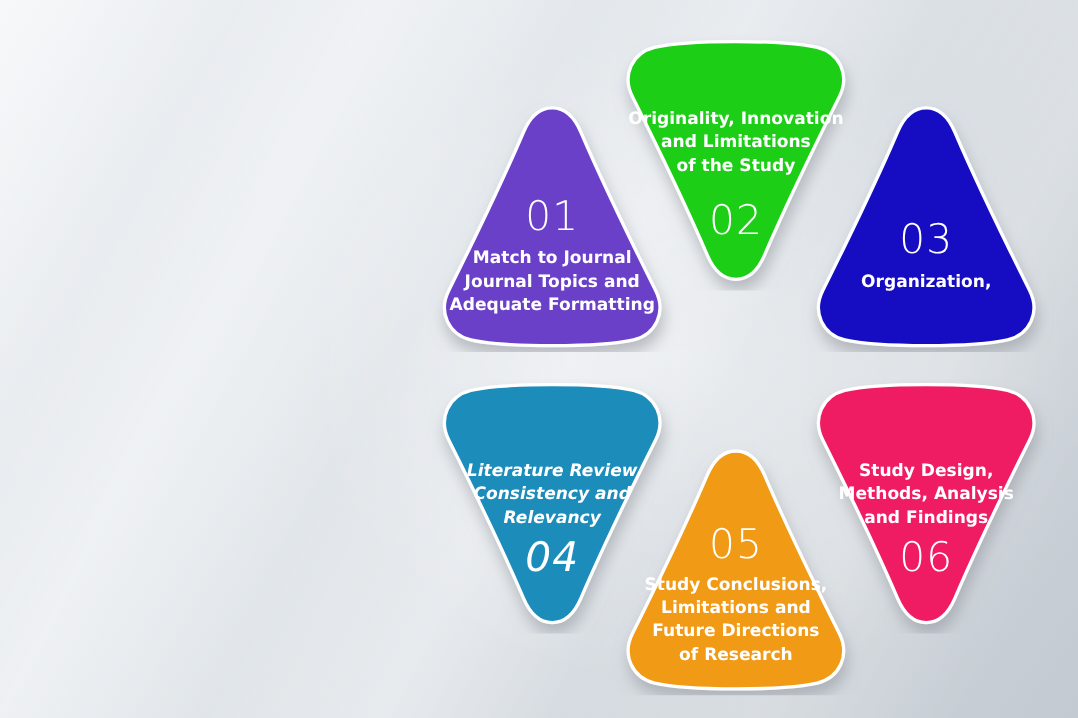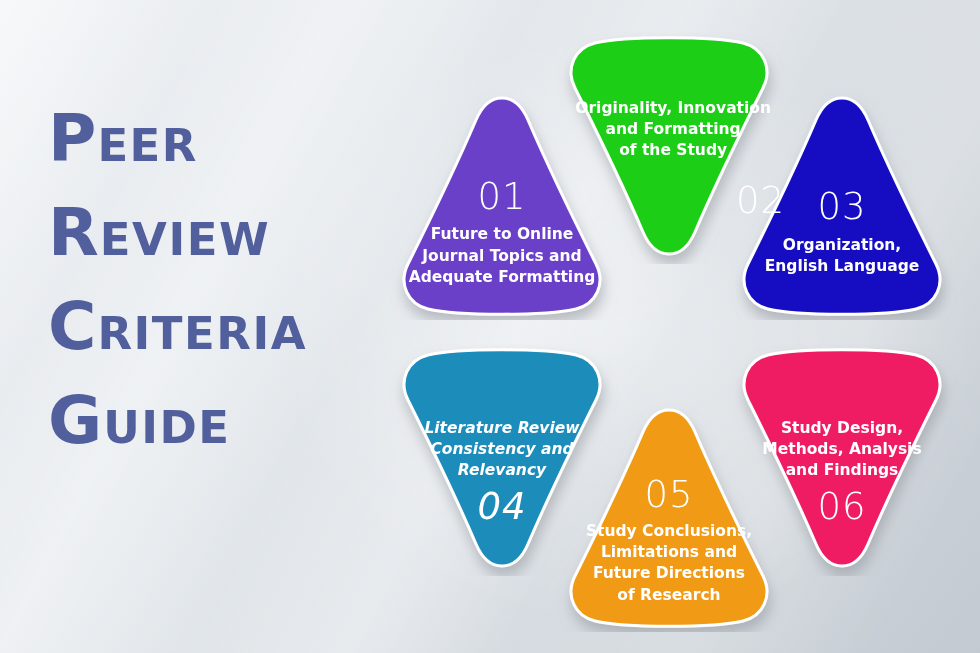--- a/index.html
+++ b/index.html
@@ -112,87 +112,72 @@
   
   .petal.down .petal-content { justify-content: flex-start; }
 </style>
 </head>
 <body>
 
 <div id="canvas">
 
   <div id="sheen"></div>
 
-  <div id="title-block">
-    <div class="title-line">
-      <span class="cap">P</span><span class="rest">EER</span>
-    </div>
-    <div class="title-line">
-      <span class="cap">R</span><span class="rest">EVIEW</span>
-    </div>
-    <div class="title-line">
-      <span class="cap">C</span><span class="rest">RITERIA</span>
-    </div>
-    <div class="title-line">
-      <span class="cap">G</span><span class="rest">UIDE</span>
-    </div>
-  </div>
 
   <div class="petal up" style="left:386px; top:88px; width:232px; height:232px;">
     <svg class="petal-shape" viewBox="0 0 232 232">
       <defs>
         <filter id="sh1" x="-30%" y="-30%" width="170%" height="180%">
           <feDropShadow dx="2" dy="9" stdDeviation="7" flood-color="#8a9099" flood-opacity="0.55"></feDropShadow>
         </filter>
       </defs>
       <path filter="url(#sh1)" fill="#6B3FC9" stroke="#ffffff" stroke-width="3" d="M116 10 C128 10 136 18 142 32 C160 74 192 140 210 176 C220 196 210 216 190 221 C160 228 72 228 42 221 C22 216 12 196 22 176 C40 140 72 74 90 32 C96 18 104 10 116 10 Z"></path>
     </svg>
     <div class="petal-content" style="padding-top:58px;">
       <div class="petal-num">01</div>
       <div class="petal-text" style="margin-top:8px;">
-        <div>Future to Online</div>
+        <div>Match to Journal</div>
         <div>Journal Topics and</div>
         <div>Adequate Formatting</div>
       </div>
     </div>
   </div>
 
   <div class="petal down" style="left:553px; top:32px; width:232px; height:232px;">
     <svg class="petal-shape" viewBox="0 0 232 232">
       <defs>
         <filter id="sh2" x="-30%" y="-30%" width="170%" height="180%">
           <feDropShadow dx="2" dy="9" stdDeviation="7" flood-color="#8a9099" flood-opacity="0.55"></feDropShadow>
         </filter>
       </defs>
       <path filter="url(#sh2)" fill="#1ACF14" stroke="#ffffff" stroke-width="3" d="M116 222 C104 222 96 214 90 200 C72 158 40 92 22 56 C12 36 22 16 42 11 C72 4 160 4 190 11 C210 16 220 36 210 56 C192 92 160 158 142 200 C136 214 128 222 116 222 Z"></path>
     </svg>
-    <div class="petal-content" style="padding-top:22px;align-items:flex-end;">
+    <div class="petal-content" style="padding-top:22px;">
       <div class="petal-text">
         <div>Originality, Innovation</div>
-        <div>and Formatting</div>
+        <div>and Limitations</div>
         <div>of the Study</div>
       </div>
       <div class="petal-num" style="margin-top:20px;">02</div>
     </div>
   </div>
 
   <div class="petal up" style="left:726px; top:88px; width:232px; height:232px;">
     <svg class="petal-shape" viewBox="0 0 232 232">
       <defs>
         <filter id="sh3" x="-30%" y="-30%" width="170%" height="180%">
           <feDropShadow dx="2" dy="9" stdDeviation="7" flood-color="#8a9099" flood-opacity="0.55"></feDropShadow>
         </filter>
       </defs>
       <path filter="url(#sh3)" fill="#1211C2" stroke="#ffffff" stroke-width="3" d="M116 10 C128 10 136 18 142 32 C160 74 192 140 210 176 C220 196 210 216 190 221 C160 228 72 228 42 221 C22 216 12 196 22 176 C40 140 72 74 90 32 C96 18 104 10 116 10 Z"></path>
     </svg>
     <div class="petal-content" style="padding-top:58px;justify-content:center;">
       <div class="petal-num">03</div>
       <div class="petal-text" style="margin-top:8px;">
         <div>Organization,</div>
-        <div>English Language</div>
       </div>
     </div>
   </div>
 
   <div class="petal down" style="left:386px; top:344px; width:232px; height:232px;">
     <svg class="petal-shape" viewBox="0 0 232 232">
       <defs>
         <filter id="sh4" x="-30%" y="-30%" width="170%" height="180%">
           <feDropShadow dx="2" dy="9" stdDeviation="7" flood-color="#8a9099" flood-opacity="0.55"></feDropShadow>
         </filter>

